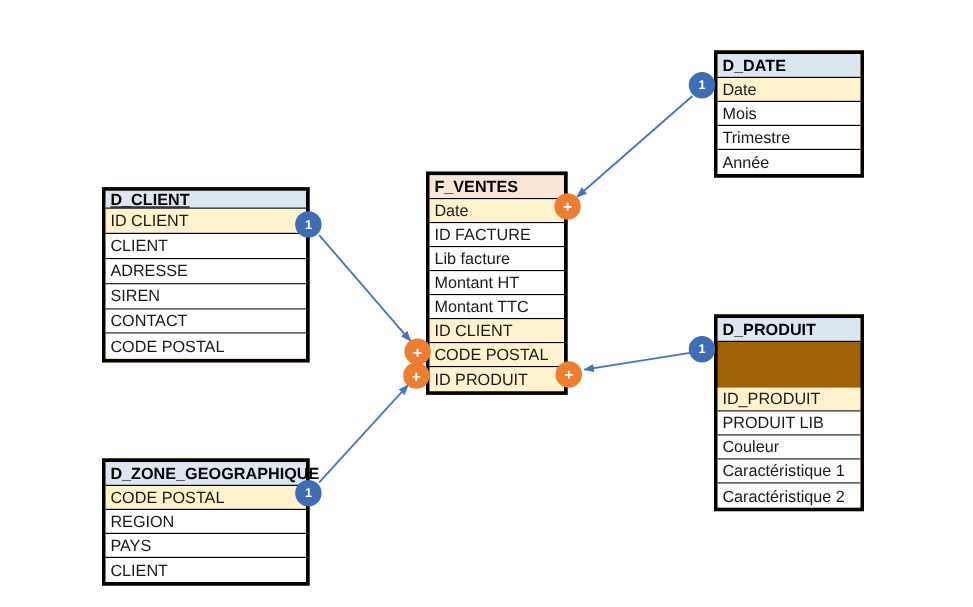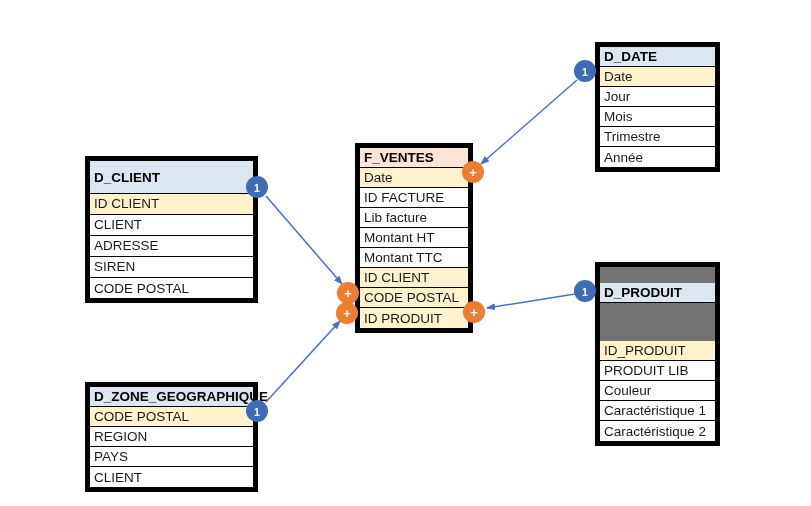--- a/index.html
+++ b/index.html
@@ -11,23 +11,23 @@
   }
   #canvas {
     position: relative;
     width: 811px;
     height: 506px;
     background: #ffffff;
     overflow: hidden;
   }
   .er-table {
     position: absolute;
-    border: 5px solid #fca5a5;
+    border: 3px solid #fca5a5;
     box-sizing: border-box;
-    background: #737373;
+    background: #a16207;
   }
   .er-row {
     box-sizing: border-box;
     border-bottom: 1px solid #000000;
     padding: 0 0 0 4px;
     font-size: 13.5px;
     color: #1a1a1a;
     white-space: nowrap;
     overflow: visible;
     display: flex;
@@ -50,48 +50,48 @@
     font-family: "Liberation Sans", sans-serif;
     font-weight: bold;
     fill: #ffffff;
   }
 </style>
 </head>
 <body>
 
 <div id="canvas" style="width: 811px; height: 506px; background: rgb(255, 255, 255);">
     <div class="er-table" style="left: 85px; top: 156px; width: 173px; border-color: rgb(0, 0, 0);">
-      <div class="er-row er-head" style="height: 33px; background: rgb(220, 230, 241); border-bottom-color: rgb(0, 0, 0);">D_CLIENT</div>
+      <div class="er-row er-head" style="height: 15px; background: rgb(220, 230, 241); border-bottom-color: rgb(0, 0, 0); text-decoration: underline;">D_CLIENT</div>
       <div class="er-row" style="height: 20.9px; background: rgb(255, 242, 204); border-bottom-color: rgb(0, 0, 0);">ID CLIENT</div>
       <div class="er-row" style="height: 20.9px; background: rgb(255, 255, 255); border-bottom-color: rgb(0, 0, 0);">CLIENT</div>
       <div class="er-row" style="height: 20.9px; background: rgb(255, 255, 255); border-bottom-color: rgb(0, 0, 0);">ADRESSE</div>
       <div class="er-row" style="height: 20.9px; background: rgb(255, 255, 255); border-bottom-color: rgb(0, 0, 0);">SIREN</div>
+      <div class="er-row" style="height: 20.9px; background: rgb(255, 255, 255); border-bottom-color: rgb(0, 0, 0);">CONTACT</div>
       <div class="er-row" style="height: 20.9px; background: rgb(255, 255, 255); border-bottom-color: rgb(0, 0, 0);">CODE POSTAL</div>
     </div>
     <div class="er-table" style="left: 355px; top: 143px; width: 118px; border-color: rgb(0, 0, 0);">
       <div class="er-row er-head" style="height: 20px; background: rgb(251, 229, 214); border-bottom-color: rgb(0, 0, 0);">F_VENTES</div>
       <div class="er-row" style="height: 20px; background: rgb(255, 242, 204); border-bottom-color: rgb(0, 0, 0);">Date</div>
       <div class="er-row" style="height: 20px; background: rgb(255, 255, 255); border-bottom-color: rgb(0, 0, 0);">ID FACTURE</div>
       <div class="er-row" style="height: 20px; background: rgb(255, 255, 255); border-bottom-color: rgb(0, 0, 0);">Lib facture</div>
       <div class="er-row" style="height: 20px; background: rgb(255, 255, 255); border-bottom-color: rgb(0, 0, 0);">Montant HT</div>
       <div class="er-row" style="height: 20px; background: rgb(255, 255, 255); border-bottom-color: rgb(0, 0, 0);">Montant TTC</div>
       <div class="er-row" style="height: 20px; background: rgb(255, 242, 204); border-bottom-color: rgb(0, 0, 0);">ID CLIENT</div>
       <div class="er-row" style="height: 20px; background: rgb(255, 242, 204); border-bottom-color: rgb(0, 0, 0);">CODE POSTAL</div>
       <div class="er-row" style="height: 20px; background: rgb(255, 242, 204); border-bottom-color: rgb(0, 0, 0);">ID PRODUIT</div>
     </div>
     <div class="er-table" style="left: 595px; top: 42px; width: 125px; border-color: rgb(0, 0, 0);">
       <div class="er-row er-head" style="height: 20px; background: rgb(220, 230, 241); border-bottom-color: rgb(0, 0, 0);">D_DATE</div>
       <div class="er-row" style="height: 20px; background: rgb(255, 242, 204); border-bottom-color: rgb(0, 0, 0);">Date</div>
-      <div class="er-row" style="height: 20px; background: rgb(255, 255, 255); border-bottom-color: rgb(0, 0, 0);">Jour</div>
       <div class="er-row" style="height: 20px; background: rgb(255, 255, 255); border-bottom-color: rgb(0, 0, 0);">Mois</div>
       <div class="er-row" style="height: 20px; background: rgb(255, 255, 255); border-bottom-color: rgb(0, 0, 0); text-align: right;">Trimestre</div>
       <div class="er-row" style="height: 20px; background: rgb(255, 255, 255); border-bottom-color: rgb(0, 0, 0);">Année</div>
     </div>
     <div class="er-table" style="left: 595px; top: 262px; width: 125px; border-color: rgb(0, 0, 0);">
-      <div class="er-row er-head" style="height: 20px; background: rgb(220, 230, 241); border-bottom-color: rgb(0, 0, 0); margin-top: 16px;">D_PRODUIT</div>
+      <div class="er-row er-head" style="height: 20px; background: rgb(220, 230, 241); border-bottom-color: rgb(0, 0, 0);">D_PRODUIT</div>
       <div class="er-row" style="height: 20px; background: rgb(255, 242, 204); border-bottom-color: rgb(0, 0, 0); margin-top: 38px;">ID_PRODUIT</div>
       <div class="er-row" style="height: 20px; background: rgb(255, 255, 255); border-bottom-color: rgb(0, 0, 0);">PRODUIT LIB</div>
       <div class="er-row" style="height: 20px; background: rgb(255, 255, 255); border-bottom-color: rgb(0, 0, 0);">Couleur</div>
       <div class="er-row" style="height: 20px; background: rgb(255, 255, 255); border-bottom-color: rgb(0, 0, 0);">Caractéristique 1</div>
       <div class="er-row" style="height: 20px; background: rgb(255, 255, 255); border-bottom-color: rgb(0, 0, 0); text-align: right;">Caractéristique 2</div>
     </div>
     <div class="er-table" style="left: 85px; top: 382px; width: 173px; border-color: rgb(0, 0, 0);">
       <div class="er-row er-head" style="height: 20px; background: rgb(220, 230, 241); border-bottom-color: rgb(0, 0, 0);">D_ZONE_GEOGRAPHIQUE</div>
       <div class="er-row" style="height: 20px; background: rgb(255, 242, 204); border-bottom-color: rgb(0, 0, 0);">CODE POSTAL</div>
       <div class="er-row" style="height: 20px; background: rgb(255, 255, 255); border-bottom-color: rgb(0, 0, 0);">REGION</div>

